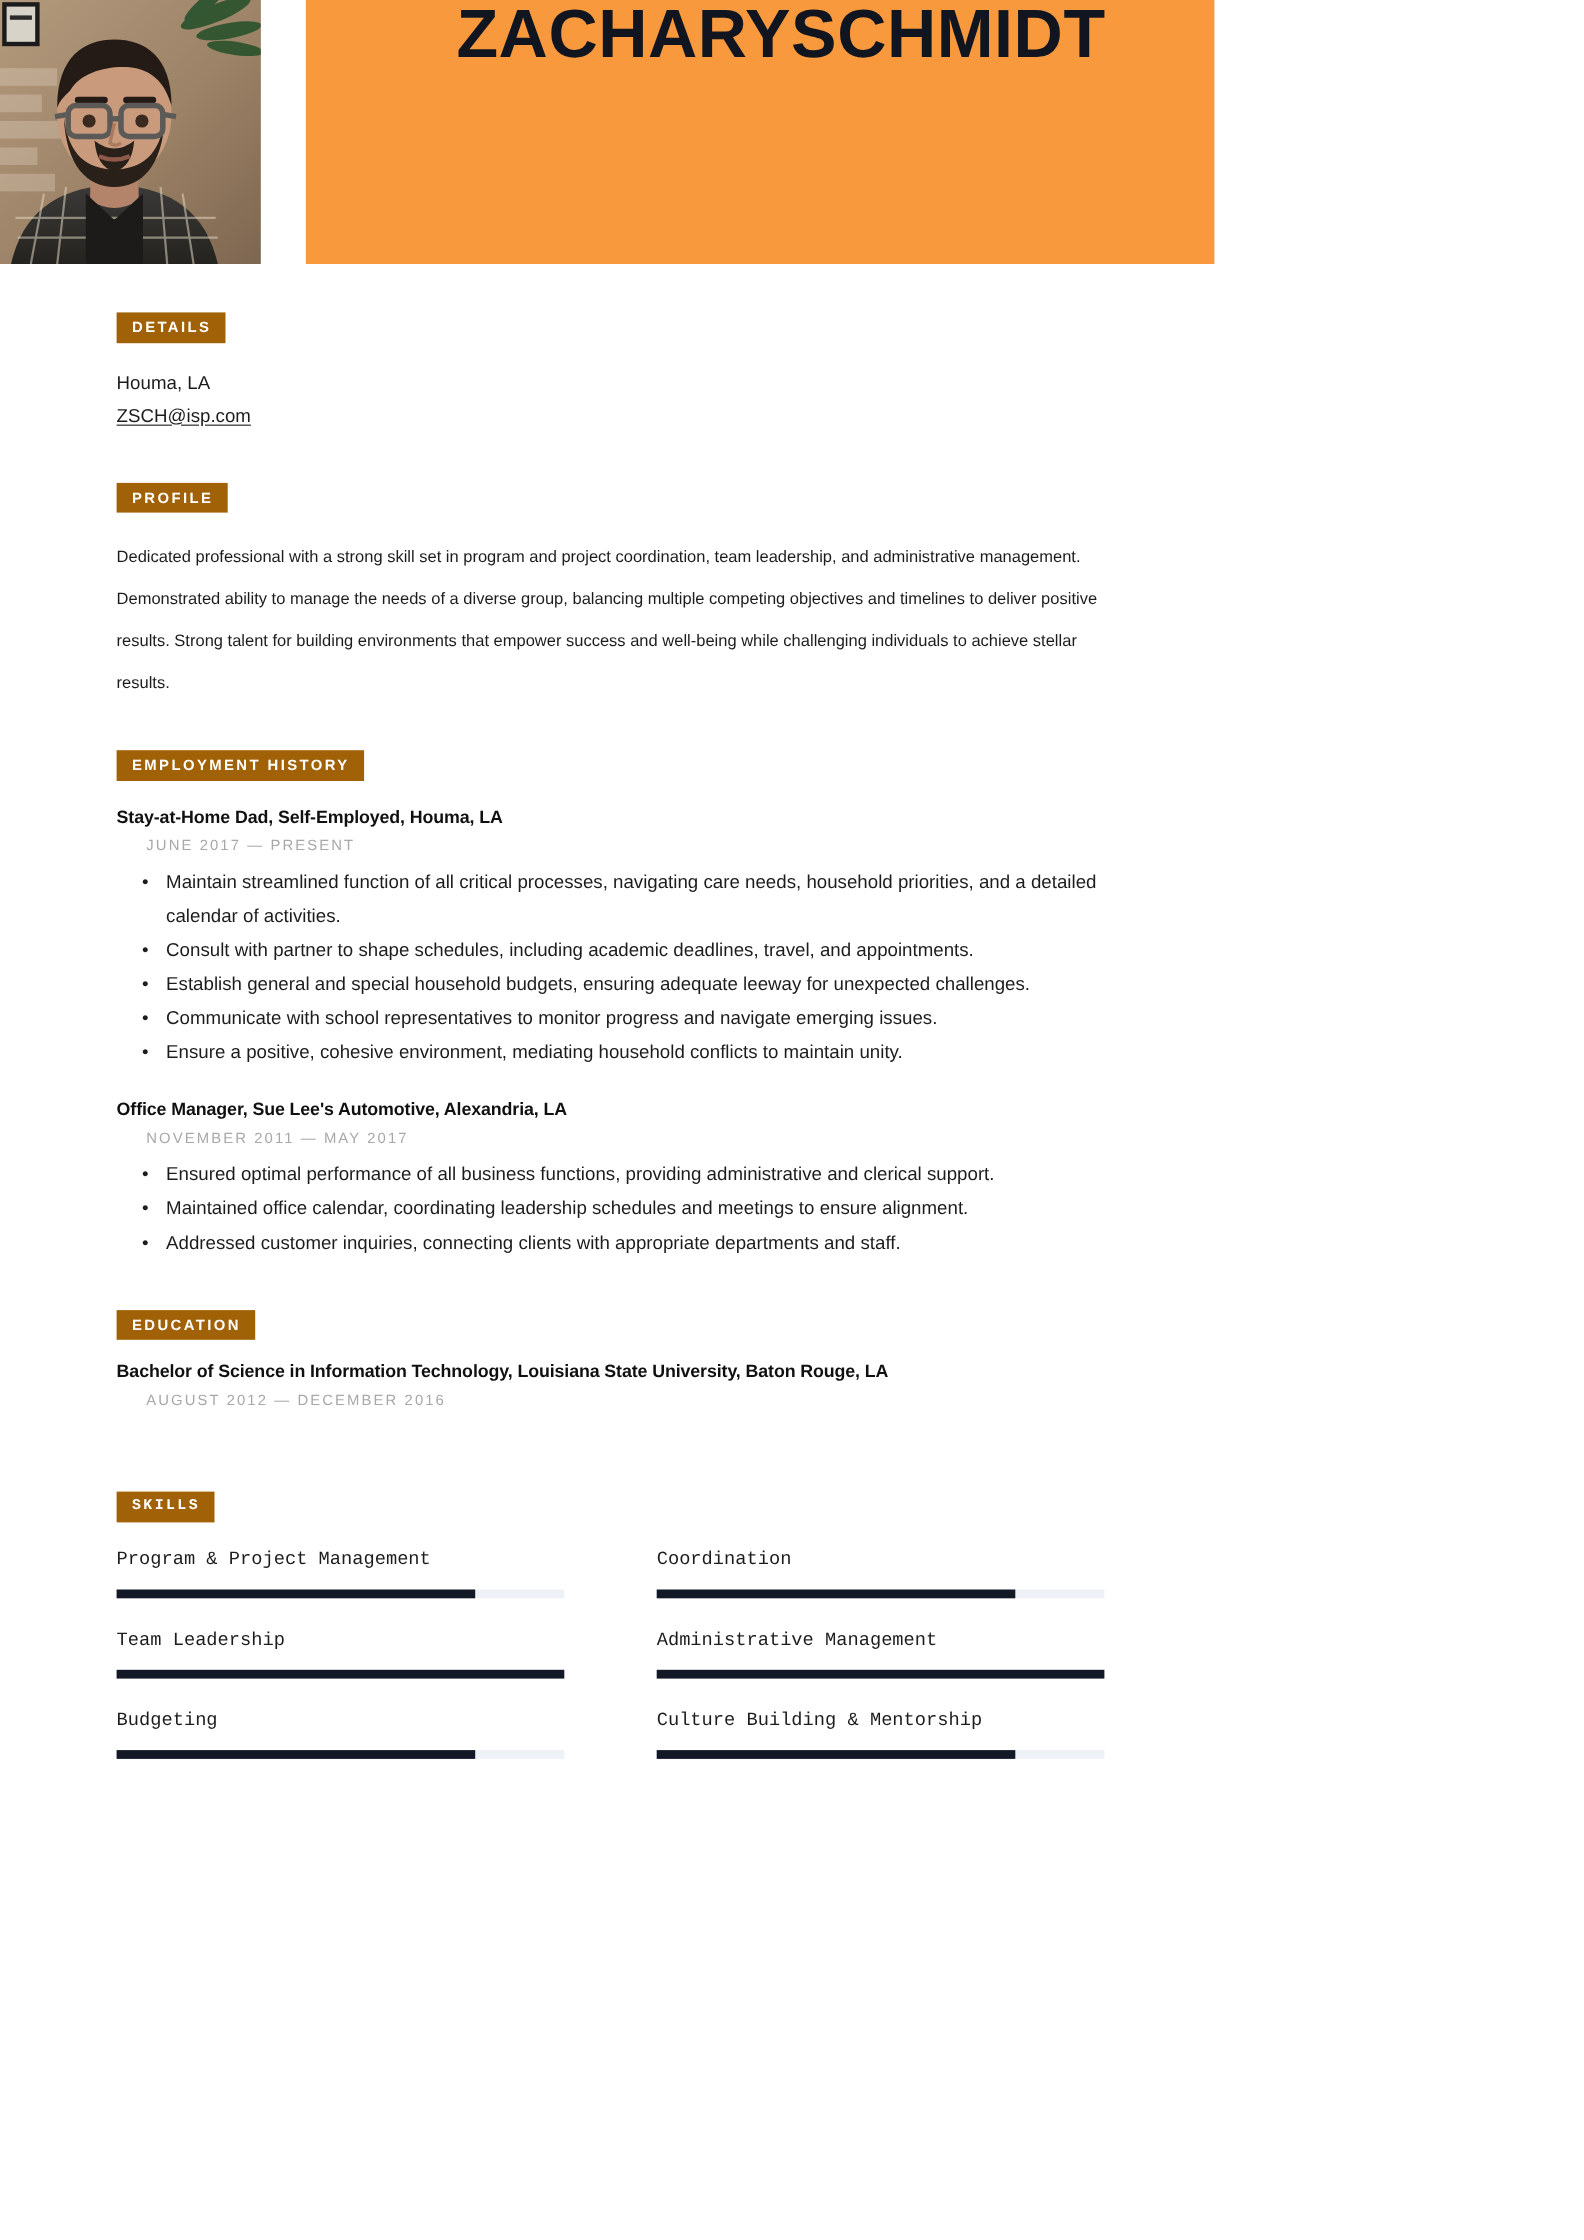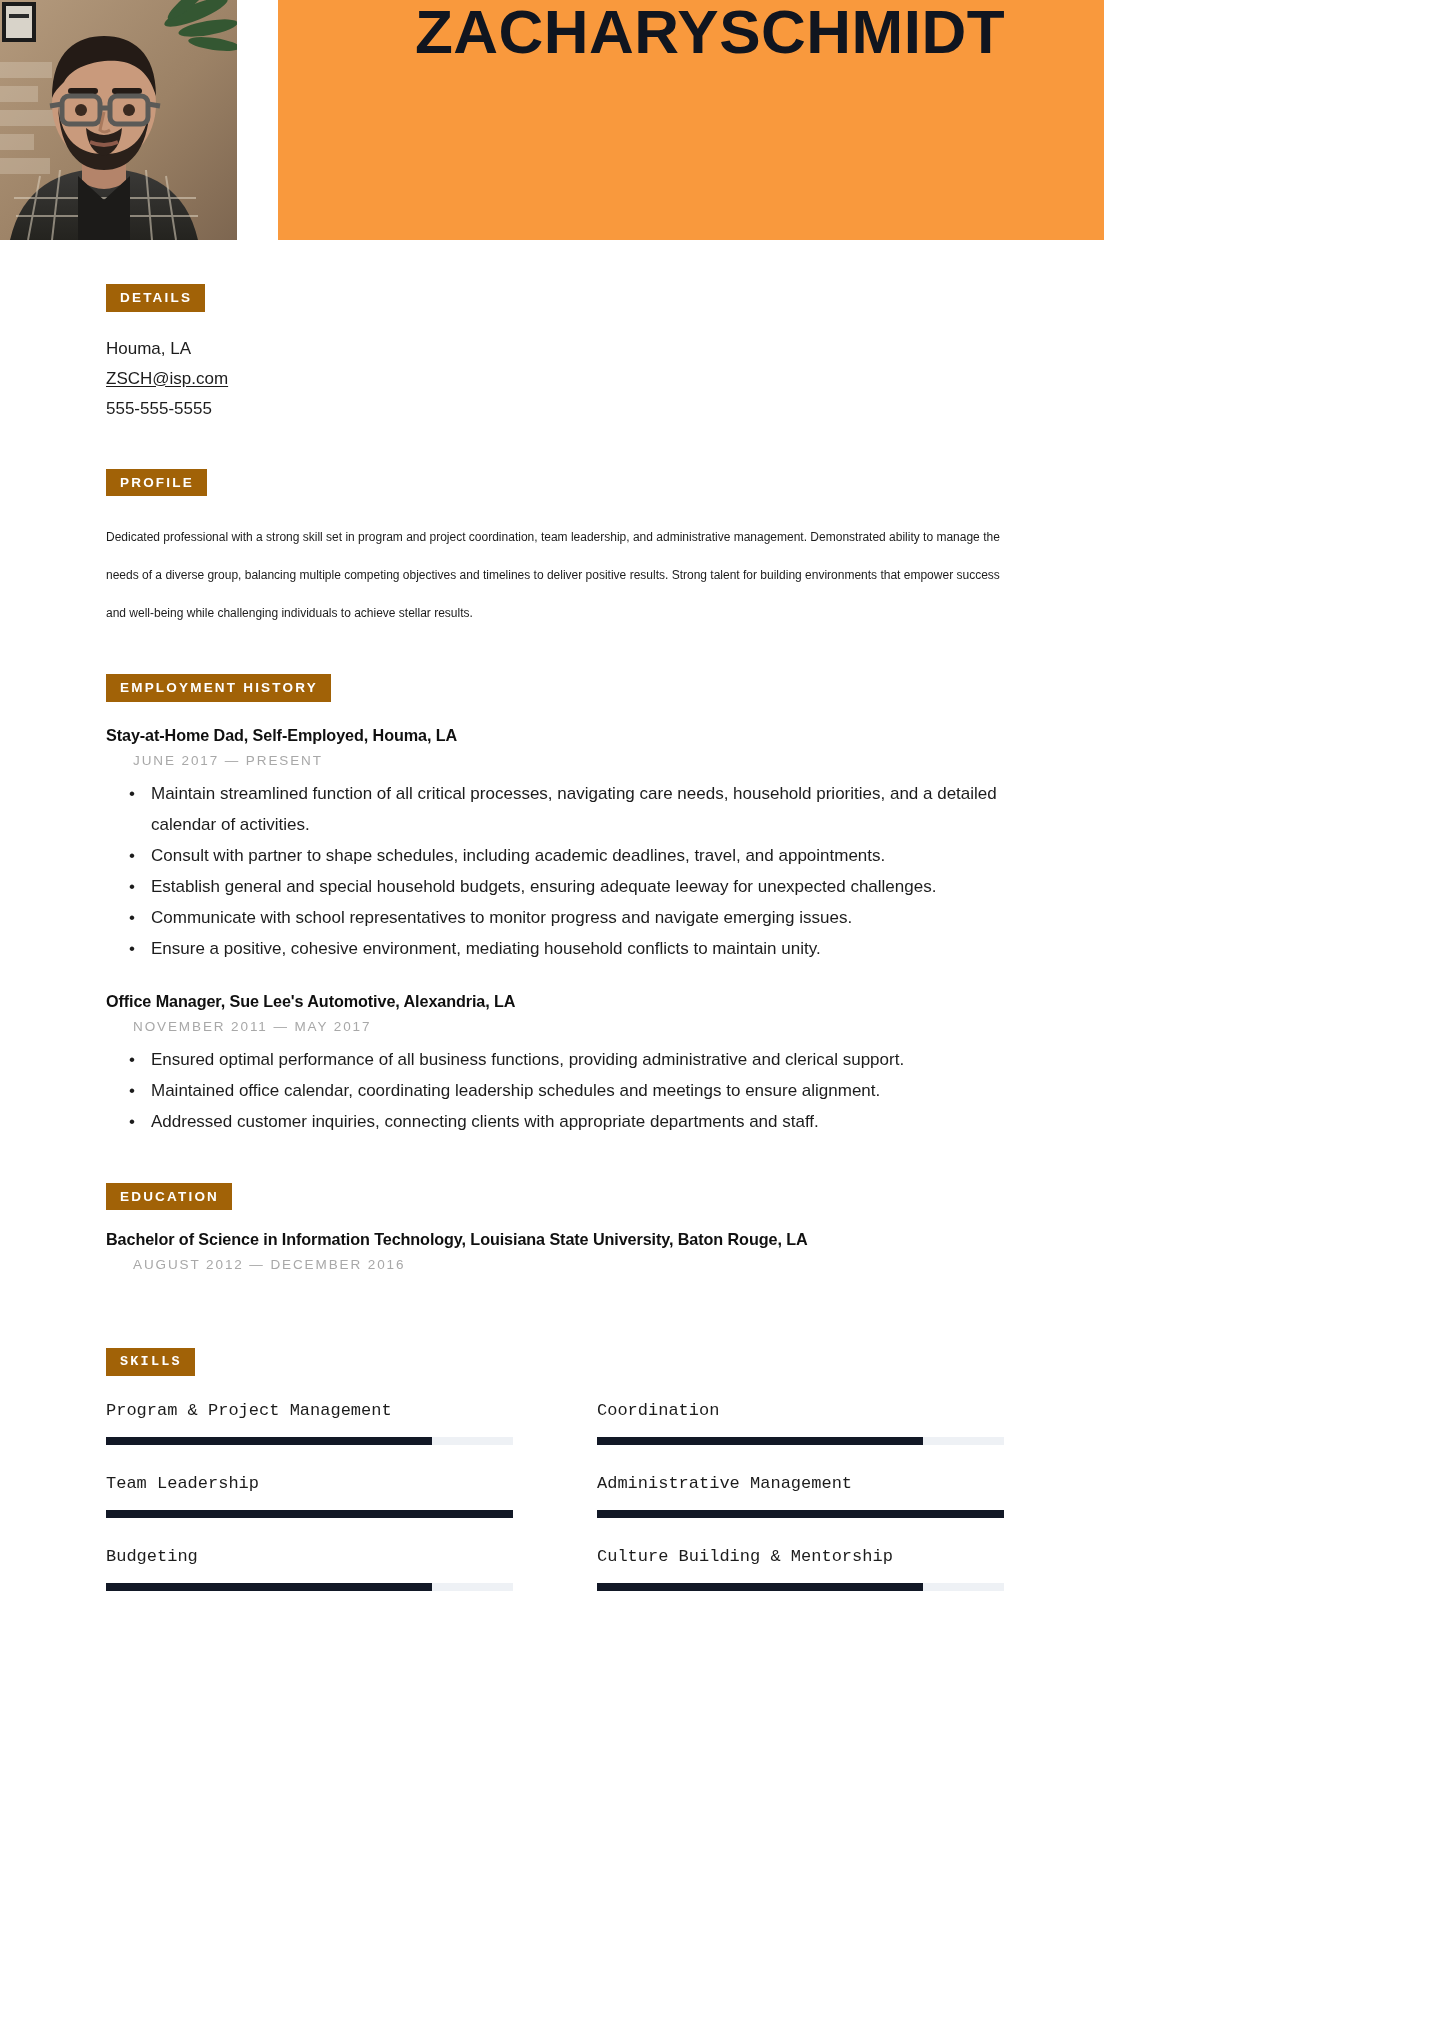--- a/index.html
+++ b/index.html
@@ -85,21 +85,21 @@
   .details-list div { white-space: nowrap; }
   .detail-link {
     color: #1c1c1c;
     text-decoration: underline;
     text-underline-offset: 2px;
   }
 
   .profile-wrap { margin-top: 45px; }
   .profile-text {
     margin-top: 22px;
-    font-size: 12px;
+    font-size: 15px;
     line-height: 38px;
     color: #1c1c1c;
     width: 898px;
   }
 
   .emp-wrap { margin-top: 42px; }
 
   .job { margin-top: 20px; }
   .job-title {
     font-size: 16.2px;
@@ -253,21 +253,20 @@
   </div>
 </div>
 
 <div class="content">
 
   <div class="section" style="margin-top:44px;">
     <span class="badge">DETAILS</span>
     <div class="details-list">
       <div>Houma, LA</div>
       <div><a class="detail-link" href="#">ZSCH@isp.com</a></div>
-      <div>555-555-5555</div>
     </div>
   </div>
 
   <div class="section profile-wrap">
     <span class="badge">PROFILE</span>
     <div class="profile-text">Dedicated professional with a strong skill set in program and project coordination, team leadership, and administrative management. Demonstrated ability to manage the needs of a diverse group, balancing multiple competing objectives and timelines to deliver positive results. Strong talent for building environments that empower success and well-being while challenging individuals to achieve stellar results.</div>
   </div>
 
   <div class="section emp-wrap">
     <span class="badge">EMPLOYMENT HISTORY</span>

